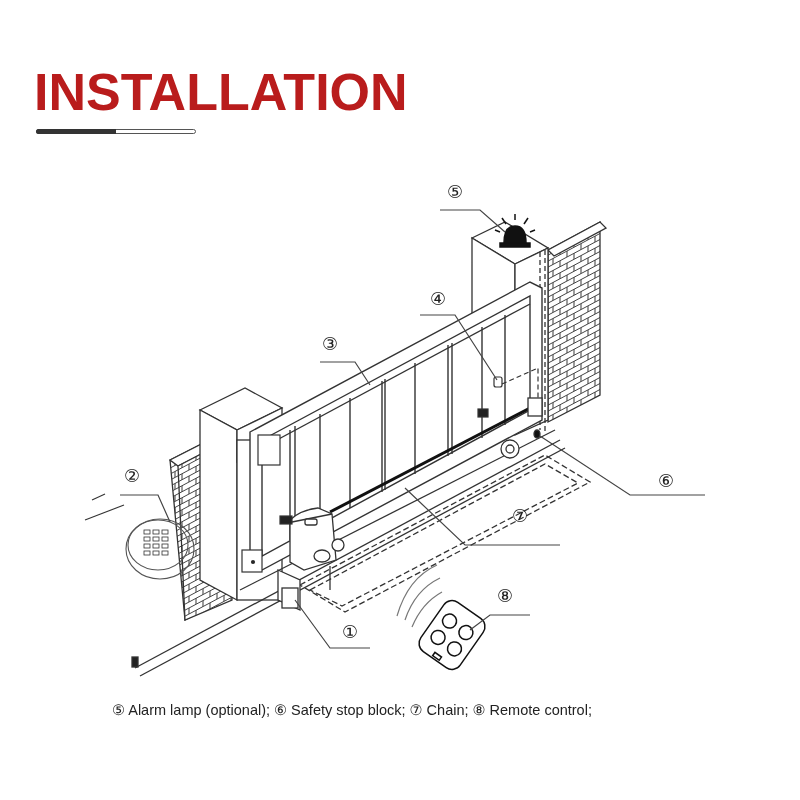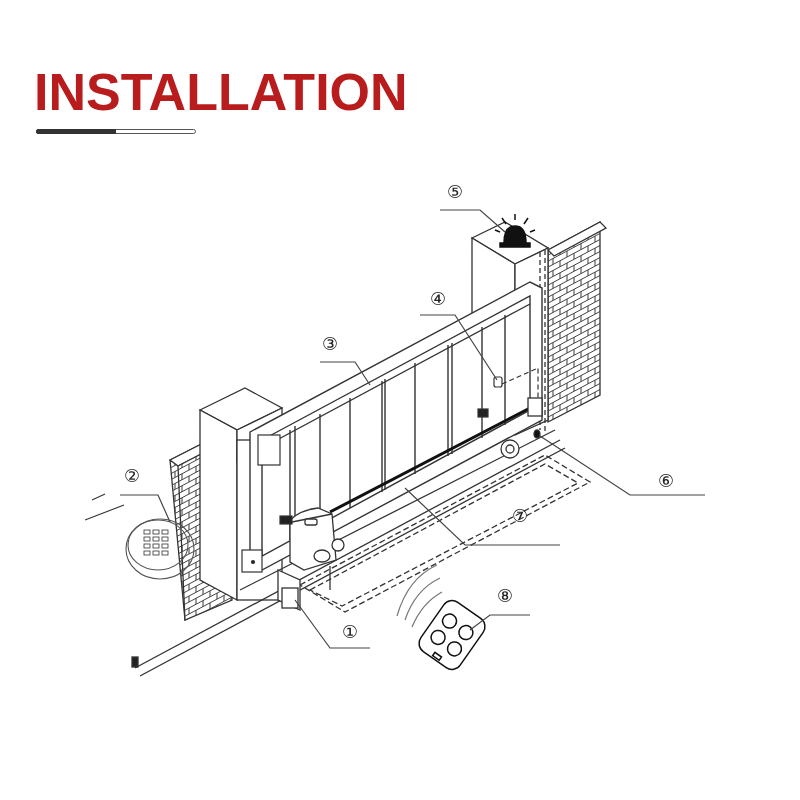--- a/index.html
+++ b/index.html
@@ -186,13 +186,14 @@
     <text class="callout-num" x="322" y="350">③</text>
     <text class="callout-num" x="124" y="482">②</text>
     <text class="callout-num" x="658" y="487">⑥</text>
     <text class="callout-num" x="512" y="522">⑦</text>
     <text class="callout-num" x="342" y="638">①</text>
     <text class="callout-num" x="497" y="602">⑧</text>
   </g>
 </svg>
 
 <div class="legend">
+  <div class="row">⑤ Alarm lamp (optional); ⑥ Safety stop block; ⑦ Chain; ⑧ Remote control;</div>
 </div>
 
 </body></html>

